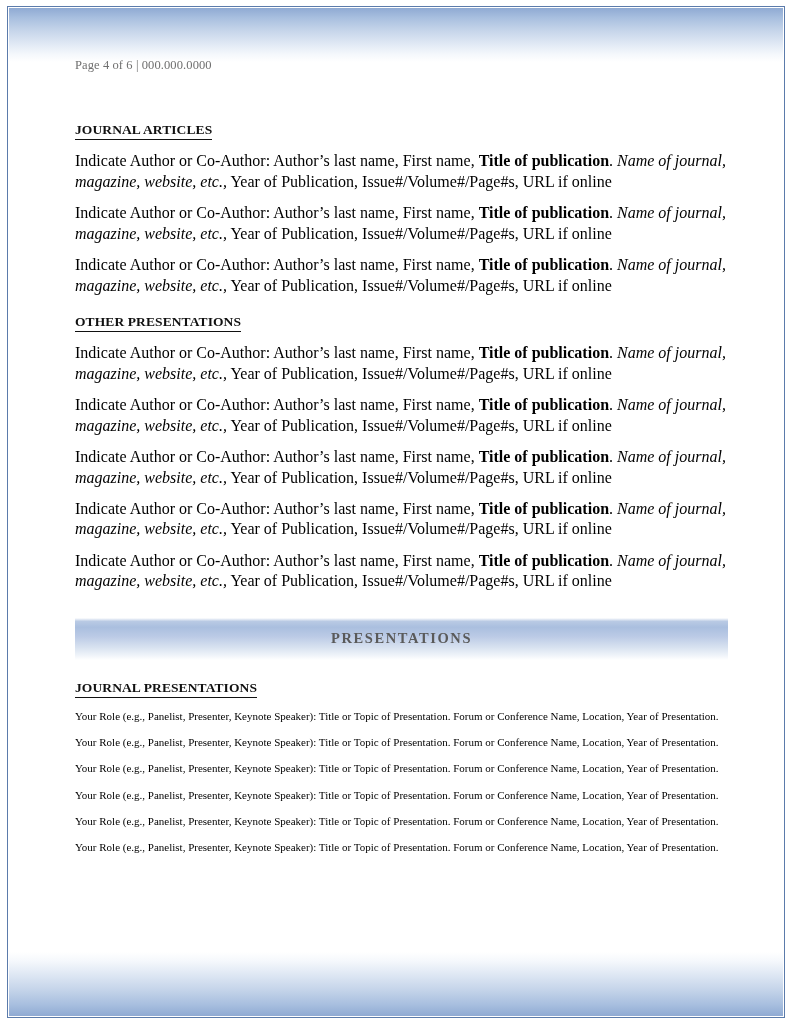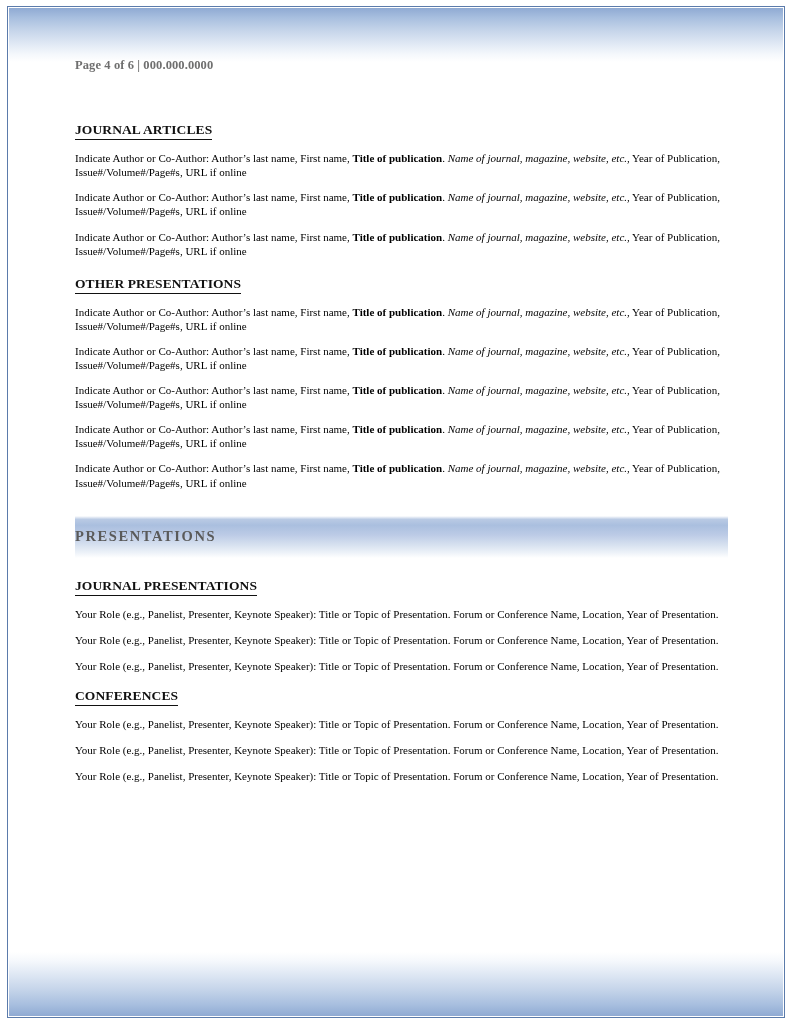--- a/index.html
+++ b/index.html
@@ -88,21 +88,20 @@
   .doc-name {
     font-size: 17.5px;
     font-weight: bold;
     letter-spacing: 0.3px;
     color: #4a4a4a;
   }
   .doc-meta {
     font-size: 12.5px;
     color: #6f6f6f;
     letter-spacing: 0.1px;
-    font-weight: bold;
   }
 
   
   .body-area {
     position: absolute;
     left: 75px;
     top: 112px;
     width: 653px;
   }
 
@@ -114,21 +113,21 @@
     padding: 0 0 1px 0;
     display: inline-block;
     border-bottom: 1.6px solid #111111;
     letter-spacing: 0.1px;
     line-height: 1.2;
   }
   .heading-wrap { margin: 0 0 11px 0; }
   .heading-wrap.tight-top { margin-top: 8px; }
 
   .entry {
-    font-size: 11px;
+    font-size: 16px;
     line-height: 1.28;
     color: #000000;
     margin: 0 0 11px 0;
     padding-left: 0px;
     text-align: left;
   }
   .entry:last-child { margin-bottom: 0; }
   .entry b { font-weight: bold; }
   .entry i { font-style: italic; }
 
@@ -144,21 +143,21 @@
     background: linear-gradient(to bottom,
         #ffffff 0%,
         #b9cae4 8%,
         #aabfdf 22%,
         #bccbe6 45%,
         #d8e2f0 70%,
         #eef3f9 88%,
         #ffffff 100%);
     display: flex;
     align-items: center;
-    justify-content: flex-start;
+    justify-content: center;
   }
   .banner-title {
     font-size: 14.5px;
     font-weight: bold;
     letter-spacing: 1.6px;
     color: #5a5a5a;
   }
 
   .pres-group { margin-bottom: 13px; }
   .pres-entry {
@@ -232,23 +231,20 @@
         <div class="heading-wrap">
           <h2 class="section-heading">JOURNAL PRESENTATIONS</h2>
         </div>
 
         <p class="pres-entry">Your Role (e.g., Panelist, Presenter, Keynote Speaker): Title or Topic of Presentation. Forum or Conference Name, Location, Year of Presentation.</p>
         <p class="pres-entry">Your Role (e.g., Panelist, Presenter, Keynote Speaker): Title or Topic of Presentation. Forum or Conference Name, Location, Year of Presentation.</p>
         <p class="pres-entry">Your Role (e.g., Panelist, Presenter, Keynote Speaker): Title or Topic of Presentation. Forum or Conference Name, Location, Year of Presentation.</p>
       </div>
 
       <div class="pres-group">
-        <div class="heading-wrap">
-          <h2 class="section-heading">CONFERENCES</h2>
-        </div>
 
         <p class="pres-entry">Your Role (e.g., Panelist, Presenter, Keynote Speaker): Title or Topic of Presentation. Forum or Conference Name, Location, Year of Presentation.</p>
         <p class="pres-entry">Your Role (e.g., Panelist, Presenter, Keynote Speaker): Title or Topic of Presentation. Forum or Conference Name, Location, Year of Presentation.</p>
         <p class="pres-entry">Your Role (e.g., Panelist, Presenter, Keynote Speaker): Title or Topic of Presentation. Forum or Conference Name, Location, Year of Presentation.</p>
       </div>
 
     </div>
   </div>
 </div>
 

